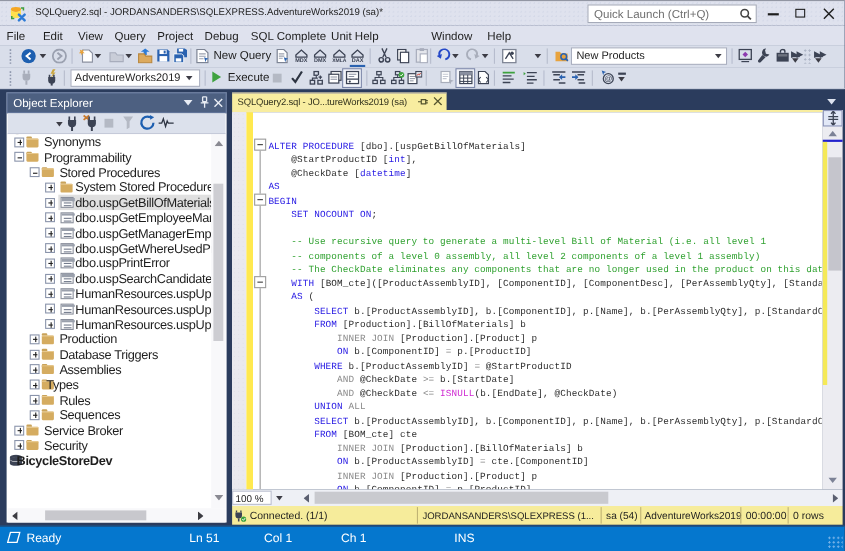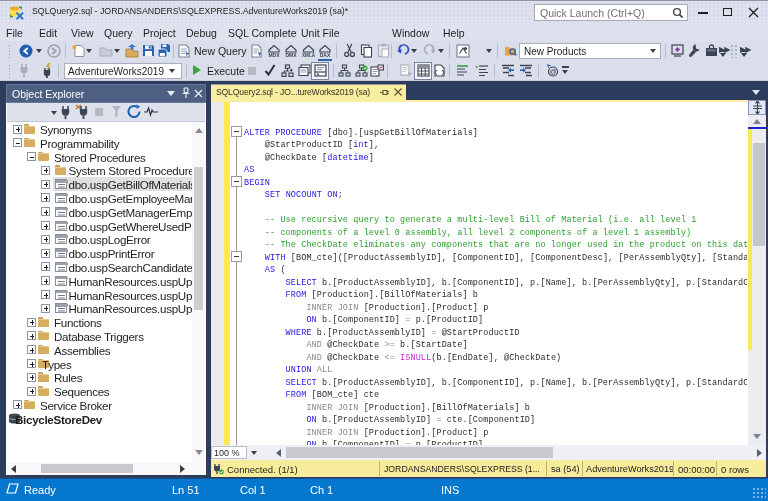--- a/index.html
+++ b/index.html
@@ -42,21 +42,21 @@
   </svg>
 
 <div class="abs" style="left:0;top:23px;width:768px;height:18px;background:#dfe2ee;"></div>
 <div class="abs tt" style="left:6px;top:27px;">File</div>
 <div class="abs tt" style="left:39px;top:27px;">Edit</div>
 <div class="abs tt" style="left:71px;top:27px;">View</div>
 <div class="abs tt" style="left:104px;top:27px;">Query</div>
 <div class="abs tt" style="left:143px;top:27px;">Project</div>
 <div class="abs tt" style="left:186px;top:27px;">Debug</div>
 <div class="abs tt" style="left:228px;top:27px;">SQL Complete</div>
-<div class="abs tt" style="left:301px;top:27px;">Unit File</div>
+<div class="abs tt" style="left:301px;top:27px;">Unit Help</div>
 <div class="abs tt" style="left:369px;top:27px;margin-top:40px;">Tools</div>
 <div class="abs tt" style="left:392px;top:27px;">Window</div>
 <div class="abs tt" style="left:443px;top:27px;">Help</div>
 
 <div class="abs" style="left:0;top:41px;width:768px;height:20px;background:#d9deea;"></div>
 <div class="abs" style="left:8px;top:44px;width:3px;height:14px;background-image:radial-gradient(circle,#8e97ad 1px,transparent 1px);background-size:3px 3px;"></div>
 
 <svg class="abs" style="left:19px;top:44px;" width="14" height="14" viewBox="0 0 14 14">
     <circle cx="7" cy="7" r="6.5" fill="#1d5fb0"></circle>
     <path d="M8.8 4 L5.2 7 L8.8 10" stroke="#fff" stroke-width="1.8" fill="none"></path>
@@ -380,25 +380,20 @@
       <div class="lbl" style="left:61.5px;">dbo.uspGetManagerEmployees</div>
     </div>
     <div class="trow">
       <div class="pm p" style="left:34px;"></div>
       <div class="sproc" style="left:48px;"></div>
       <div class="lbl" style="left:61.5px;">dbo.uspGetWhereUsedProductID</div>
     </div>
     <div class="trow">
       <div class="pm p" style="left:34px;"></div>
       <div class="sproc" style="left:48px;"></div>
-      <div class="lbl" style="left:61.5px;">dbo.uspLogError</div>
-    </div>
-    <div class="trow">
-      <div class="pm p" style="left:34px;"></div>
-      <div class="sproc" style="left:48px;"></div>
       <div class="lbl" style="left:61.5px;">dbo.uspPrintError</div>
     </div>
     <div class="trow">
       <div class="pm p" style="left:34px;"></div>
       <div class="sproc" style="left:48px;"></div>
       <div class="lbl" style="left:61.5px;">dbo.uspSearchCandidateResumes</div>
     </div>
     <div class="trow">
       <div class="pm p" style="left:34px;"></div>
       <div class="sproc" style="left:48px;"></div>
@@ -410,21 +405,21 @@
       <div class="lbl" style="left:61.5px;">HumanResources.uspUpdateEmployeeLogin</div>
     </div>
     <div class="trow">
       <div class="pm p" style="left:34px;"></div>
       <div class="sproc" style="left:48px;"></div>
       <div class="lbl" style="left:61.5px;">HumanResources.uspUpdateEmployeePersonalInfo</div>
     </div>
     <div class="trow">
       <div class="pm p" style="left:20px;"></div>
       <div class="folder" style="left:31px;"></div>
-      <div class="lbl" style="left:47px;">Functions</div>
+      <div class="lbl" style="left:47px;">Production</div>
     </div>
     <div class="trow">
       <div class="pm p" style="left:20px;"></div>
       <div class="folder" style="left:31px;"></div>
       <div class="lbl" style="left:47px;">Database Triggers</div>
     </div>
     <div class="trow">
       <div class="pm p" style="left:20px;"></div>
       <div class="folder" style="left:31px;"></div>
       <div class="lbl" style="left:47px;">Assemblies</div>
@@ -441,20 +436,25 @@
     </div>
     <div class="trow">
       <div class="pm p" style="left:20px;"></div>
       <div class="folder" style="left:31px;"></div>
       <div class="lbl" style="left:47px;">Sequences</div>
     </div>
     <div class="trow">
       <div class="pm p" style="left:6px;"></div>
       <div class="folder" style="left:17px;"></div>
       <div class="lbl" style="left:33px;">Service Broker</div>
+    </div>
+    <div class="trow">
+      <div class="pm p" style="left:6px;"></div>
+      <div class="folder" style="left:17px;"></div>
+      <div class="lbl" style="left:33px;">Security</div>
     </div>
     <div class="trow">
       <svg style="position:absolute;left:1px;top:1.5px;" width="13" height="11" viewBox="0 0 13 11">
         <ellipse cx="6.5" cy="2.5" rx="5.5" ry="2" fill="#3c4354"></ellipse>
         <path d="M1 2.5 V8.5 A5.5 2 0 0 0 12 8.5 V2.5" fill="#3c4354"></path>
         <ellipse cx="6.5" cy="4.8" rx="5.5" ry="2" fill="#fff"></ellipse>
         <ellipse cx="6.5" cy="4.4" rx="5.5" ry="2" fill="#3c4354"></ellipse>
       </svg>
       <div class="lbl" style="left:8px;font-weight:bold;">BicycleStoreDev</div>
     </div>
@@ -552,21 +552,21 @@
 <div class="abs" style="left:721px;top:464px;font-size:9.5px;color:#1e1e1e;">0 rows</div>
 
 <div class="abs" style="left:0;top:478px;width:768px;height:23px;background:#0577ce;border-top:1px solid #1a5288;"></div>
 <svg class="abs" style="left:6px;top:483px;" width="13" height="11" viewBox="0 0 13 11">
     <path d="M3.5 1 H12 L9.5 10 H1 Z" fill="none" stroke="#fff" stroke-width="1.2"></path>
   </svg>
 <div class="abs tw" style="left:24px;top:484px;font-size:11px;">Ready</div>
 <div class="abs tw" style="left:172px;top:484px;font-size:11px;">Ln 51</div>
 <div class="abs tw" style="left:240px;top:484px;font-size:11px;">Col 1</div>
 <div class="abs tw" style="left:310px;top:484px;font-size:11px;">Ch 1</div>
-<div class="abs tw" style="left:413px;top:484px;font-size:11px;margin-left:28px;">INS</div>
+<div class="abs tw" style="left:413px;top:484px;font-size:11px;">INS</div>
 
 <style>
 .collapse{position:absolute;width:11px;height:11px;background:#fff;border:1px solid #9b9b9b;}
 .collapse::after{content:"";position:absolute;left:2px;top:4px;width:5px;height:1px;background:#3c3c3c;}
 .trow{position:relative;height:13.8px;white-space:nowrap;}
 .trow .lbl{position:absolute;top:1px;font-size:11.6px;color:#1e1e1e;letter-spacing:-0.3px;}
 .pm{position:absolute;top:2.5px;width:9px;height:9px;background:#fff;border:1px solid #8a94ab;}
 .pm::after{content:"";position:absolute;left:1.5px;top:3.5px;width:4px;height:1px;background:#1e1e1e;}
 .pm.p::before{content:"";position:absolute;left:3.5px;top:1.5px;width:1px;height:5px;background:#1e1e1e;}
 .folder{position:absolute;top:2px;width:11px;height:9.5px;}

